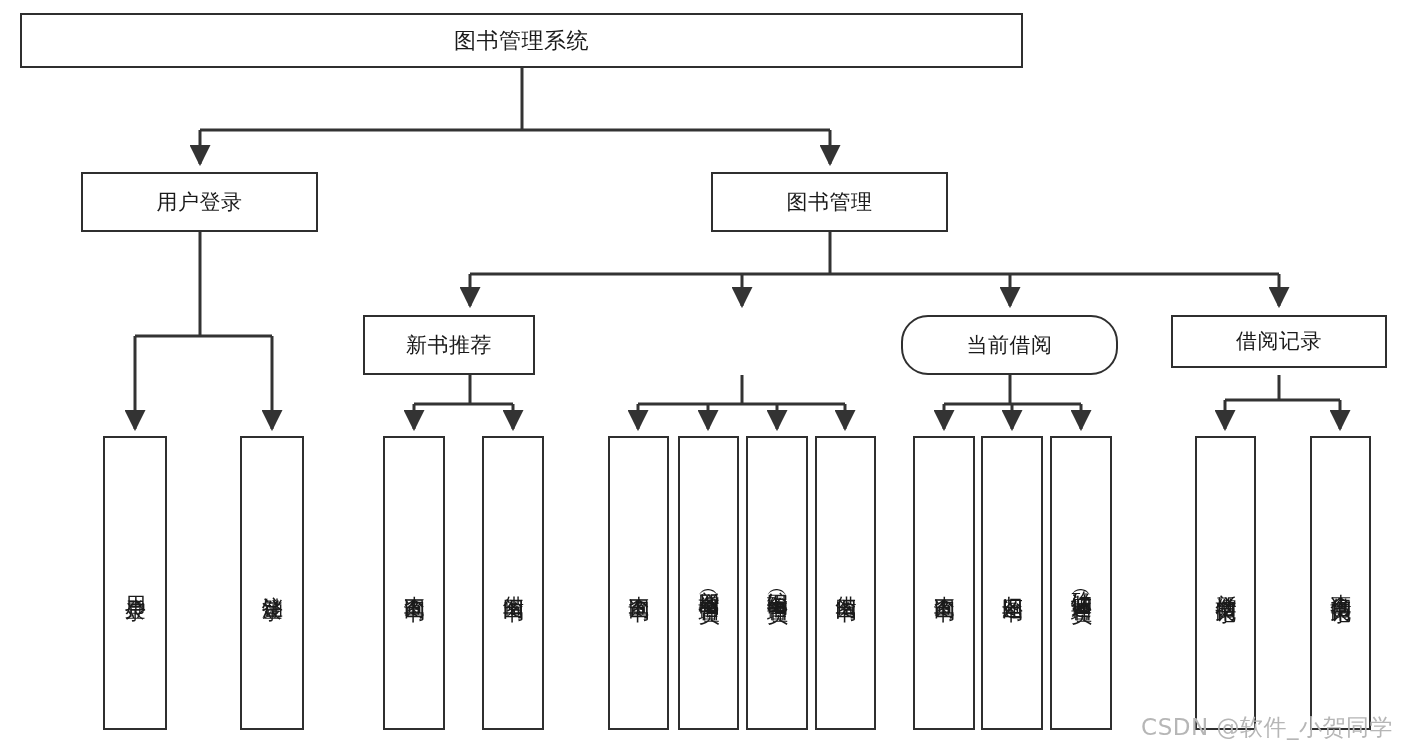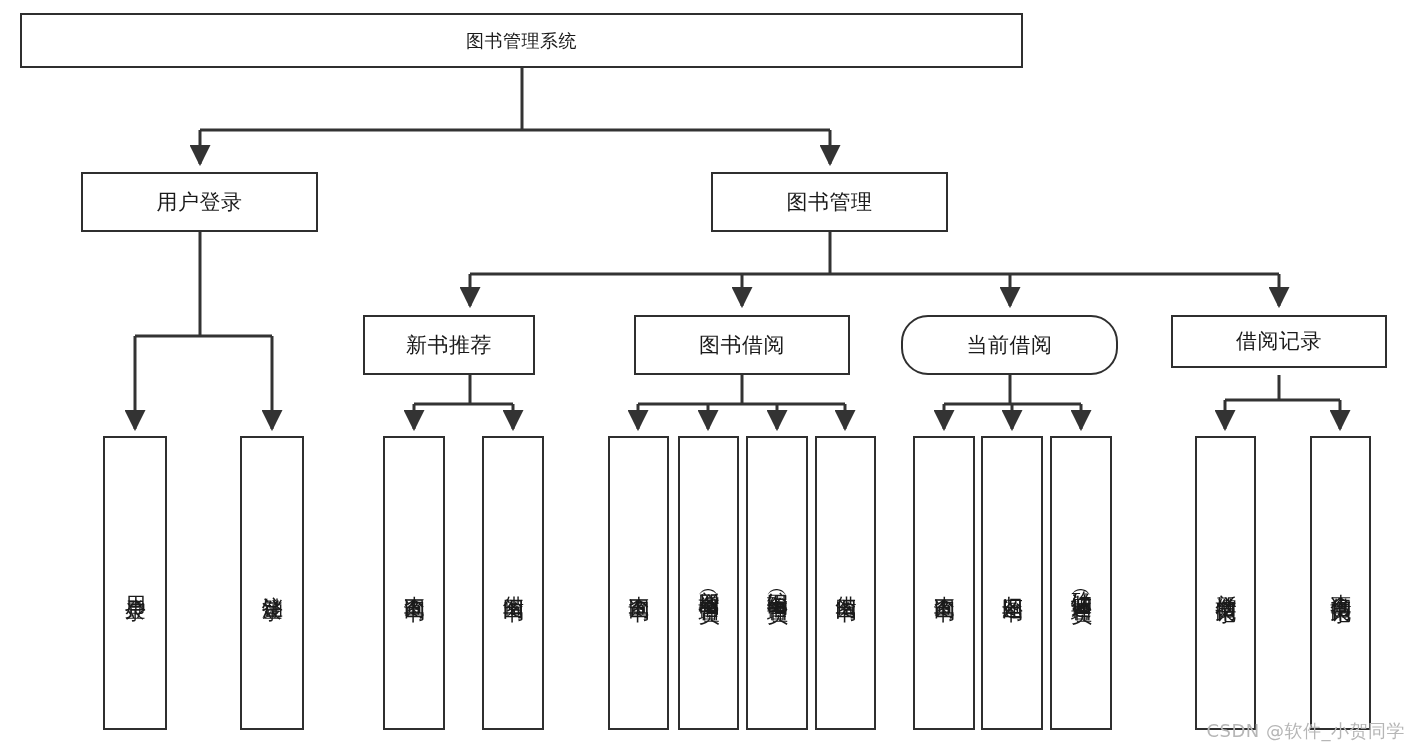--- a/index.html
+++ b/index.html
@@ -43,41 +43,41 @@
     line-height: 1.18;
     white-space: nowrap;
     color: #1a1a1a;
   }
   
   .node.horiz .node-label {
     font-size: 21px;
     letter-spacing: 0.5px;
   }
   .node.root .node-label {
-    font-size: 18px;
+    font-size: 22px;
   }
   
   .node.vert {
     align-items: center;
     justify-content: center;
     padding: 6px 2px;
   }
   .node.vert .node-label {
     writing-mode: vertical-rl;
     text-orientation: upright;
     font-size: 21px;
     letter-spacing: 2px;
     line-height: 1;
     white-space: nowrap;
   }
   .watermark {
     position: absolute;
-    right: 0;
+    right: 12px;
     bottom: 4px;
-    font-size: 18px;
+    font-size: 23px;
     color: #b6b6b6;
     letter-spacing: 0.5px;
     white-space: nowrap;
     font-family: "DejaVu Sans", "Liberation Sans", sans-serif;
   }
 </style>
 </head>
 <body>
 
 <div id="diagram-root">
@@ -139,23 +139,20 @@
   <div class="node horiz" style="left:81px; top:172px; width:237px; height:60px;">
     <span class="node-label">用户登录</span>
   </div>
   <div class="node horiz" style="left:711px; top:172px; width:237px; height:60px;align-items:center;">
     <span class="node-label">图书管理</span>
   </div>
 
   <div class="node horiz" style="left:363px; top:315px; width:172px; height:60px;">
     <span class="node-label">新书推荐</span>
   </div>
-  <div class="node horiz" style="left:634px; top:315px; width:216px; height:60px;">
-    <span class="node-label">图书借阅</span>
-  </div>
   <div class="node horiz" style="left:901px; top:315px; width:217px; height:60px;border-radius:27px;">
     <span class="node-label">当前借阅</span>
   </div>
   <div class="node horiz" style="left:1171px; top:315px; width:216px; height:53px;">
     <span class="node-label">借阅记录</span>
   </div>
 
   <div class="node vert" style="left:103px; top:436px; width:64px; height:294px;">
     <span class="node-label">用户登录</span>
   </div>

